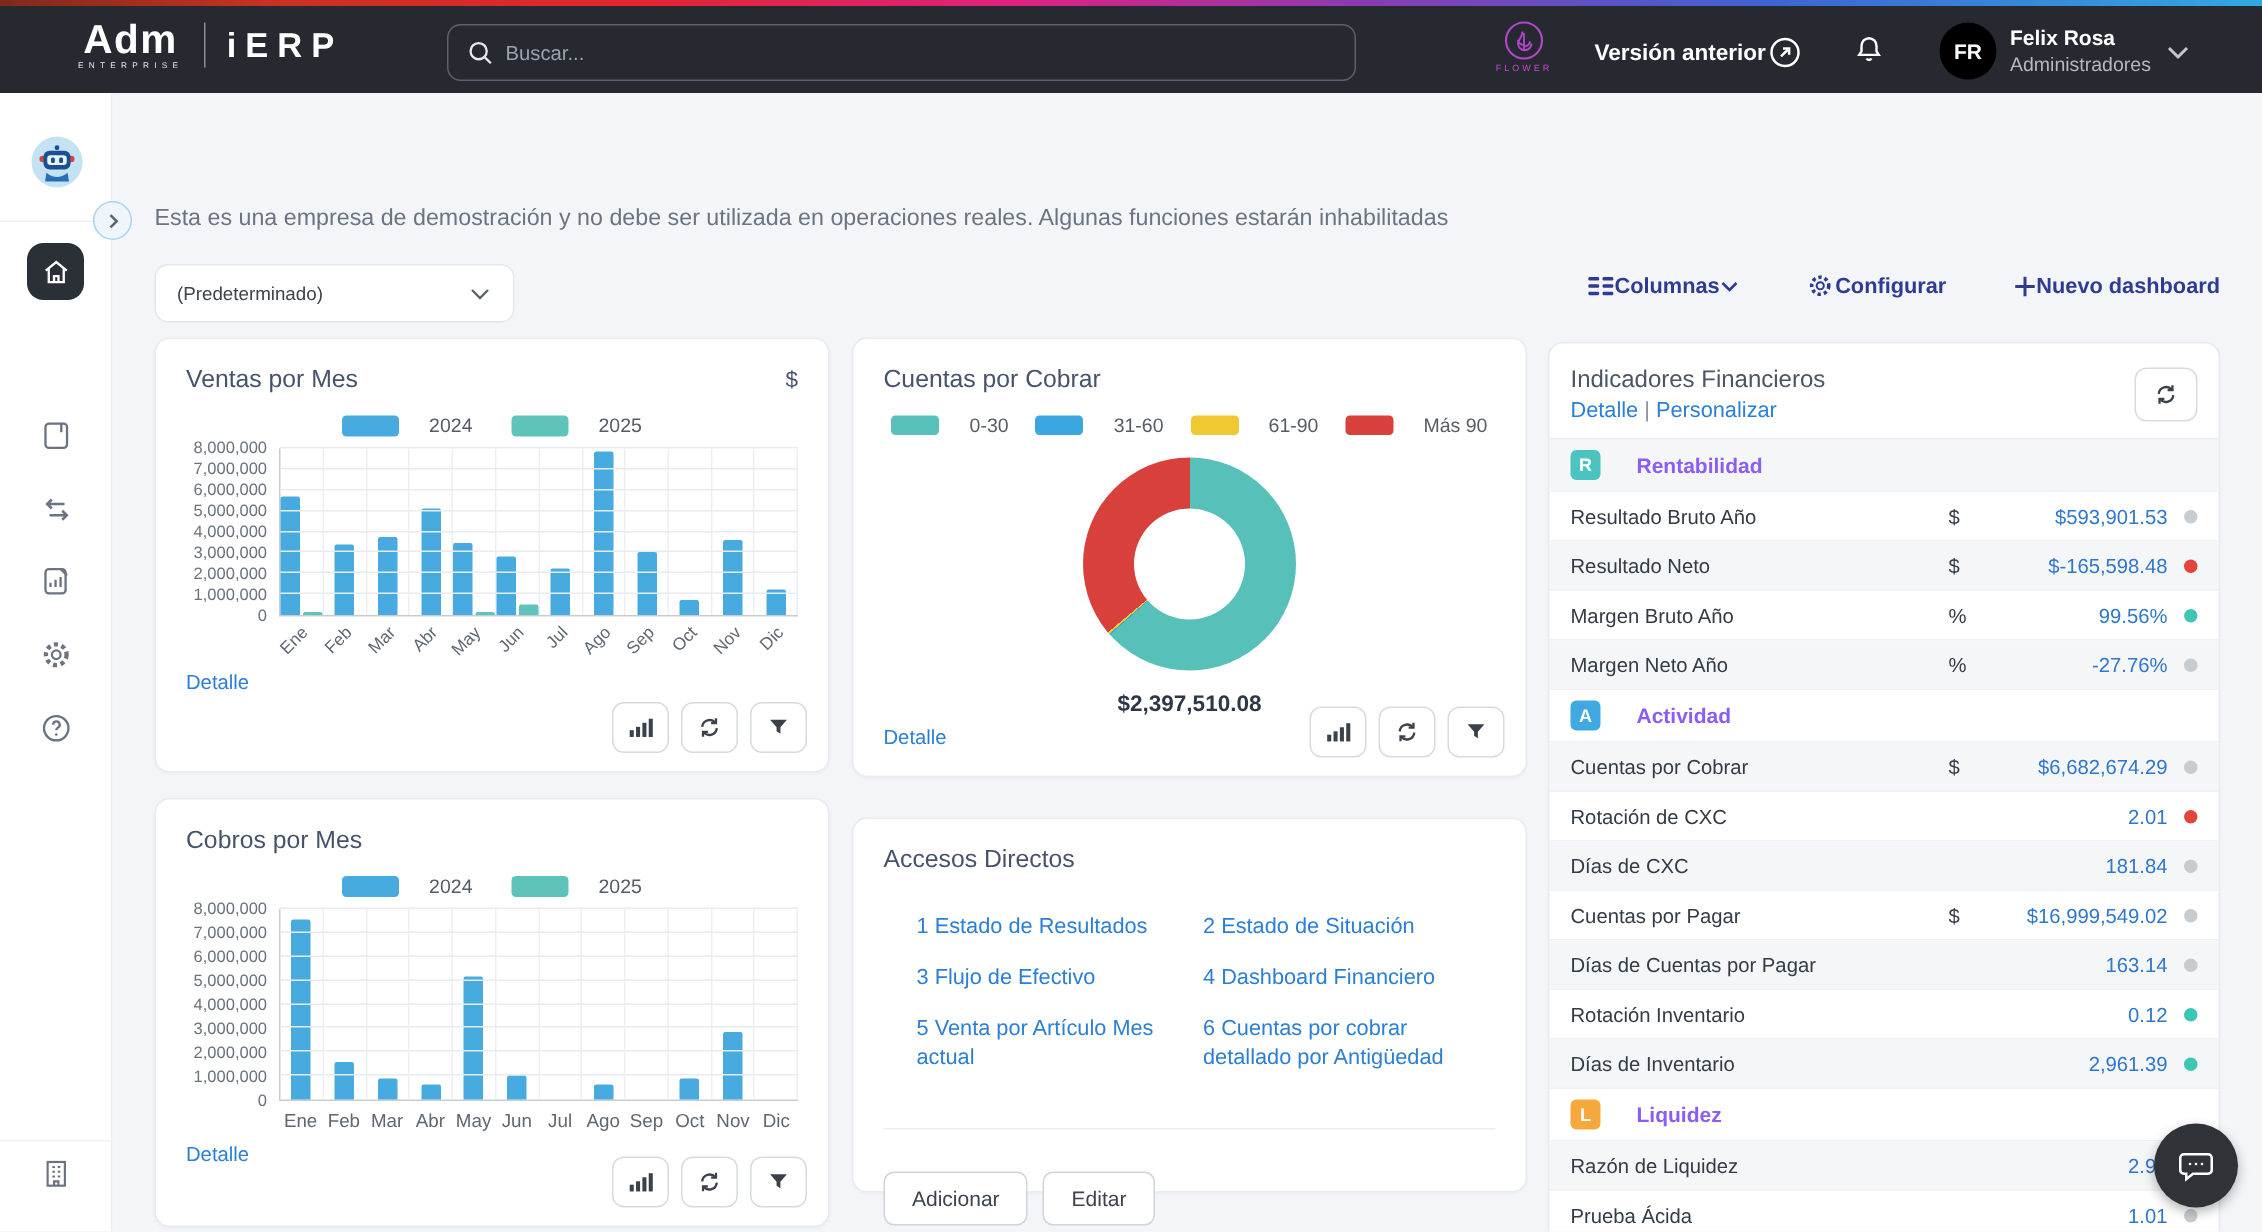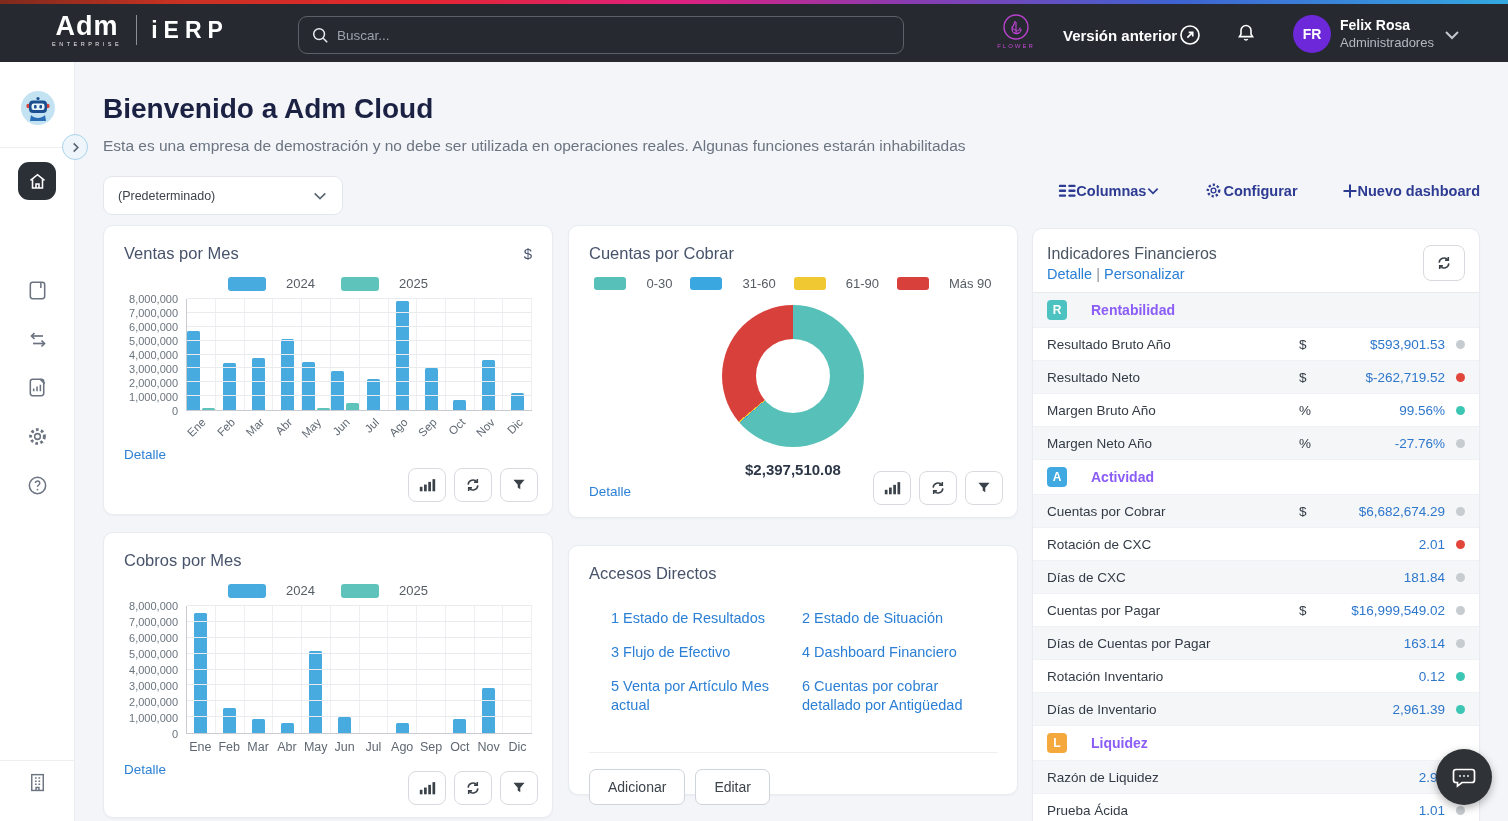--- a/index.html
+++ b/index.html
@@ -18,21 +18,21 @@
   .brand-ierp { font-size:23px; font-weight:bold; letter-spacing:6px; }
   .searchbox { position:absolute; left:298px; top:12px; width:606px; height:38px; border:1px solid #5c6169; border-radius:9px;
     display:flex; align-items:center; padding:0 12px; gap:8px; background:transparent; }
   .searchbox input { flex:1; background:transparent; border:none; outline:none; color:#e7eaee; font-size:13.5px; font-family:inherit; }
   .searchbox input::placeholder { color:#9aa2ab; }
   .flower-logo { position:absolute; left:992px; top:8px; width:48px; text-align:center; color:#b843cf; }
   .flower-logo .ftxt { font-size:6px; letter-spacing:2px; color:#c44ad4; margin-top:-3px; }
   .version-link { position:absolute; left:1063px; top:4px; height:54px; display:flex; align-items:center; gap:2px; color:#fff;
     font-size:15px; font-weight:bold; cursor:pointer; }
   .bell-btn { position:absolute; left:1234px; top:17px; color:#fff; cursor:pointer; }
-  .avatar { position:absolute; left:1293px; top:11px; width:38px; height:38px; border-radius:50%; background:#6d28d9;
+  .avatar { position:absolute; left:1293px; top:11px; width:38px; height:38px; border-radius:50%; background:#000000;
     color:#fff; font-size:14px; font-weight:bold; display:flex; align-items:center; justify-content:center; }
   .user-block { position:absolute; left:1340px; top:13px; line-height:1.25; }
   .user-name { color:#fff; font-size:14px; font-weight:bold; }
   .user-role { color:#b4b9c0; font-size:13px; }
   .user-caret { position:absolute; left:1443px; top:24px; color:#c3c7cd; cursor:pointer; }
 
   
   .sidebar { position:absolute; left:0; top:62px; width:75px; height:759px; background:#fff; border-right:1px solid #e9ecf0; z-index:20; }
   .sb-item { position:absolute; left:0; width:75px; display:flex; justify-content:center; color:#6b7380; cursor:pointer; }
   .sb-divider { position:absolute; top:85px; left:0; width:75px; border-top:1px solid #edeff2; }
@@ -94,21 +94,21 @@
   .donut { width:142px; height:142px; border-radius:50%; position:relative; margin-top:14px; }
   .donut-hole { position:absolute; left:50%; top:50%; width:74px; height:74px; background:#fff; border-radius:50%; transform:translate(-50%,-50%); }
   .donut-total { margin-top:14px; font-size:15px; font-weight:bold; color:#2d3748; }
 
   
   .accesos-grid { display:grid; grid-template-columns:1fr 1fr; column-gap:12px; row-gap:15px; margin:26px 0 0 22px; width:370px; }
   .acceso-link { color:#2b7fd4; font-size:14.5px; line-height:1.3; cursor:pointer; }
   .accesos-divider { border-top:1px solid #eceef1; margin-top:38px; }
   .accesos-btns { display:flex; gap:10px; margin-top:16px; }
   .accesos-btns button { background:#fff; border:1px solid #cfd4da; border-radius:7px; padding:9px 18px; font-size:14px;
-    color:#3c434b; font-family:inherit; cursor:pointer; }
+    color:#3c434b; font-family:inherit; cursor:pointer;margin-top:12px; }
 
   
   .card-ind { left:957px; top:166px; width:448px; height:680px; padding:16px 0 0 0; }
   .ind-head { display:flex; justify-content:space-between; align-items:flex-start; padding:0 14px 10px 14px; }
   .ind-title { font-size:16px; color:#4a5663; }
   .ind-links { font-size:14.5px; margin-top:3px; }
   .ind-links a { color:#2b7fd4; text-decoration:none; cursor:pointer; }
   .ind-links .sep { color:#8a929b; }
   .ind-refresh { width:42px; height:36px; border:1px solid #d7dbe0; border-radius:8px; background:#fff; display:flex;
     align-items:center; justify-content:center; color:#3a4148; cursor:pointer; }
@@ -277,21 +277,20 @@
     </span>
   </div>
 </div>
 <div class="expand-btn">
   <svg width="11" height="11" viewBox="0 0 12 12" fill="none" stroke="#5a6570" stroke-width="1.8">
       <path d="M4 1.5 8.5 6 4 10.5"></path>
     </svg>
 </div>
 
 <div class="main">
-  <h1 class="page-title">Bienvenido a Adm Cloud</h1>
   <div class="page-subtitle">Esta es una empresa de demostración y no debe ser utilizada en operaciones reales. Algunas funciones estarán inhabilitadas</div>
 
   <div class="dash-select">
     <span>(Predeterminado)</span>
     <span>
       <svg width="16" height="12" viewBox="0 0 18 12" fill="none" stroke="#5a6570" stroke-width="1.8">
           <path d="M3 3l6 6 6-6"></path>
         </svg>
     </span>
   </div>
@@ -685,21 +684,21 @@
         </div>
         <div class="ind-row">
           <span class="lbl">Resultado Bruto Año</span>
           <span class="unit">$</span>
           <span class="val">$593,901.53</span>
           <span class="dot gray"></span>
         </div>
         <div class="ind-row alt">
           <span class="lbl">Resultado Neto</span>
           <span class="unit">$</span>
-          <span class="val">$-262,719.52</span>
+          <span class="val">$-165,598.48</span>
           <span class="dot red"></span>
         </div>
         <div class="ind-row">
           <span class="lbl">Margen Bruto Año</span>
           <span class="unit">%</span>
           <span class="val">99.56%</span>
           <span class="dot teal"></span>
         </div>
         <div class="ind-row alt">
           <span class="lbl">Margen Neto Año</span>

